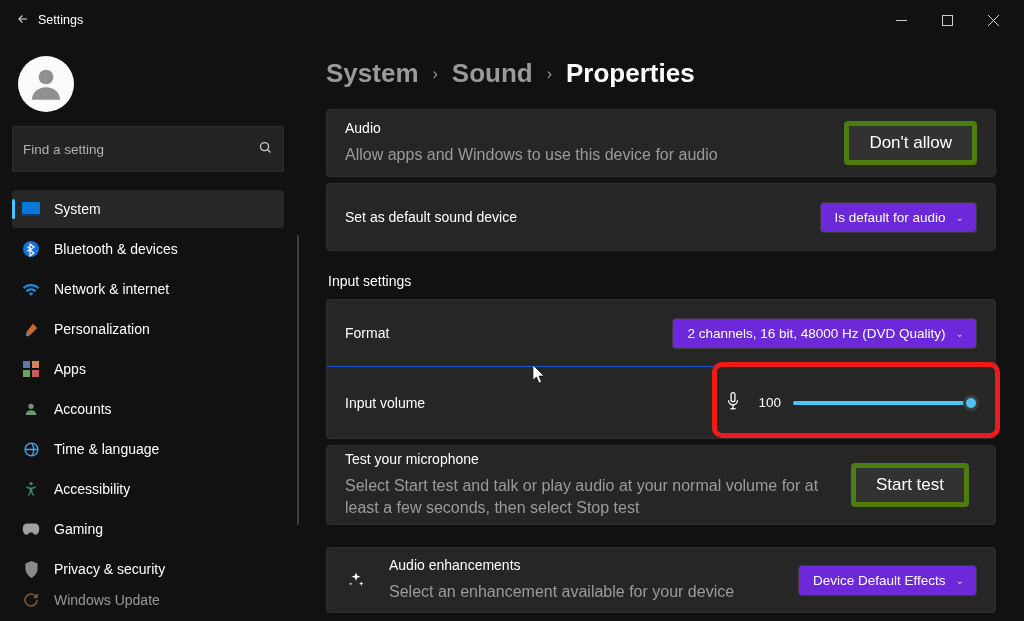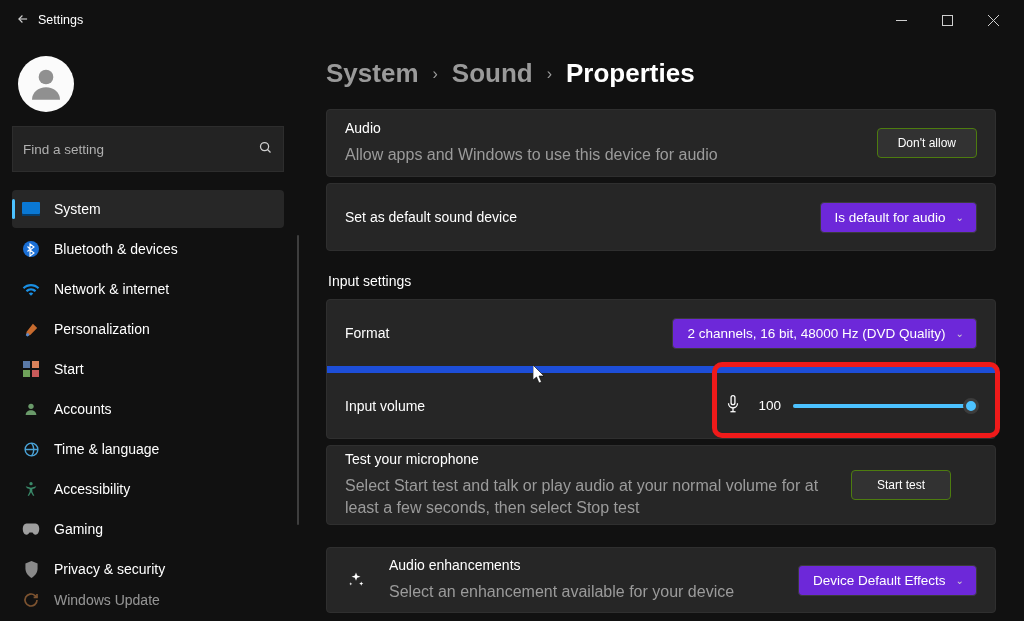--- a/index.html
+++ b/index.html
@@ -41,36 +41,36 @@
   .breadcrumb .bc { color:#9a9a9a; font-weight:600; cursor:pointer; }
   .breadcrumb .bc.current { color:#ffffff; }
   .breadcrumb .chev { color:#9a9a9a; font-size:16px; }
 
   
   .card { background:#262626; border:1px solid #2f2f2f; border-radius:4px; padding:0 18px; margin-bottom:6px; }
   .card-row { display:flex; align-items:center; min-height:66px; gap:16px; }
   .card-row .left { flex:1; }
   .card-title { font-size:14px; color:#ffffff; }
   .card-sub { font-size:16px; color:#9b9b9b; margin-top:8px; line-height:1.35; }
-  .btn { background:#323232; border:1px solid #4d7c0f; border-radius:4px; color:#ffffff; font-size:12px; padding:7px 20px; cursor:pointer; min-width:100px; text-align:center; }
+  .btn { background:#323232; border:5px solid #4d7c0f; border-radius:4px; color:#ffffff; font-size:17px; padding:7px 20px; cursor:pointer; min-width:100px; text-align:center; }
   .select { background:#6d28d9; border:1px solid #3b3b3b; border-radius:4px; color:#ffffff; font-size:13.5px; padding:7px 12px 7px 14px; cursor:pointer; display:flex; align-items:center; gap:10px; }
   .select .chev-sm { font-size:10px; color:#cfcfcf; }
 
   .section-title { font-size:14px; font-weight:400; margin: 22px 0 10px 2px; color:#ffffff; }
 
   
   .slider-wrap { display:flex; align-items:center; gap:12px; }
   .slider-val { font-size:13.5px; color:#ffffff; min-width:28px; text-align:right; }
   .slider { position:relative; width:184px; height:18px; display:flex; align-items:center; }
   .track { position:absolute; left:0; right:0; height:4px; background:#4a4a4a; border-radius:2px; }
   .fill { position:absolute; left:0; height:4px; background:#4cc2ff; border-radius:2px; width:100%; }
   .thumb { position:absolute; right:-2px; width:16px; height:16px; border-radius:50%; background:#4cc2ff; border:3px solid #3c3c3c; }
 
   
-  .stack .card-row + .card-row { border-top:7px solid #1d4ed8; }
+  .stack .card-row + .card-row { border-top:1px solid #1d4ed8; }
 
   
   .highlight { position:absolute; border:5px solid #ef1a1a; border-radius:10px; pointer-events:none; }
 
   
   .cursor { position:absolute; width:12px; left:533px; top:365px; pointer-events:none; }
 
   
   .enh-icon { width:22px; display:flex; justify-content:center; color:#ffffff; font-size:16px; }
 
@@ -163,21 +163,21 @@
       </div>
       <div class="nav-item">
         <span class="nav-icon">
             <svg width="16" height="16" viewBox="0 0 16 16">
               <rect x="0" y="0" width="7" height="7" fill="#5b7aa8"></rect>
               <rect x="9" y="0" width="7" height="7" fill="#d9825a"></rect>
               <rect x="0" y="9" width="7" height="7" fill="#6fa25a"></rect>
               <rect x="9" y="9" width="7" height="7" fill="#c95a5a"></rect>
             </svg>
           </span>
-        <span>Start</span>
+        <span>Apps</span>
       </div>
       <div class="nav-item">
         <span class="nav-icon">
             <svg width="16" height="16" viewBox="0 0 24 24" fill="#6a9a6a">
               <circle cx="12" cy="8" r="4"></circle>
               <path d="M4 21c0-4 3.6-7 8-7s8 3 8 7z"></path>
             </svg>
           </span>
         <span>Accounts</span>
       </div>

